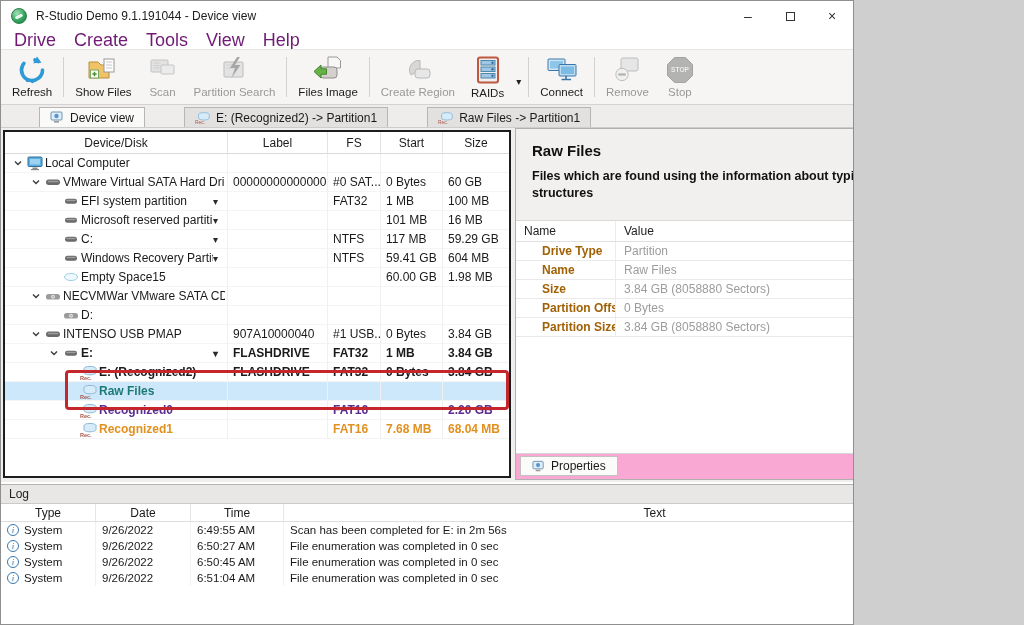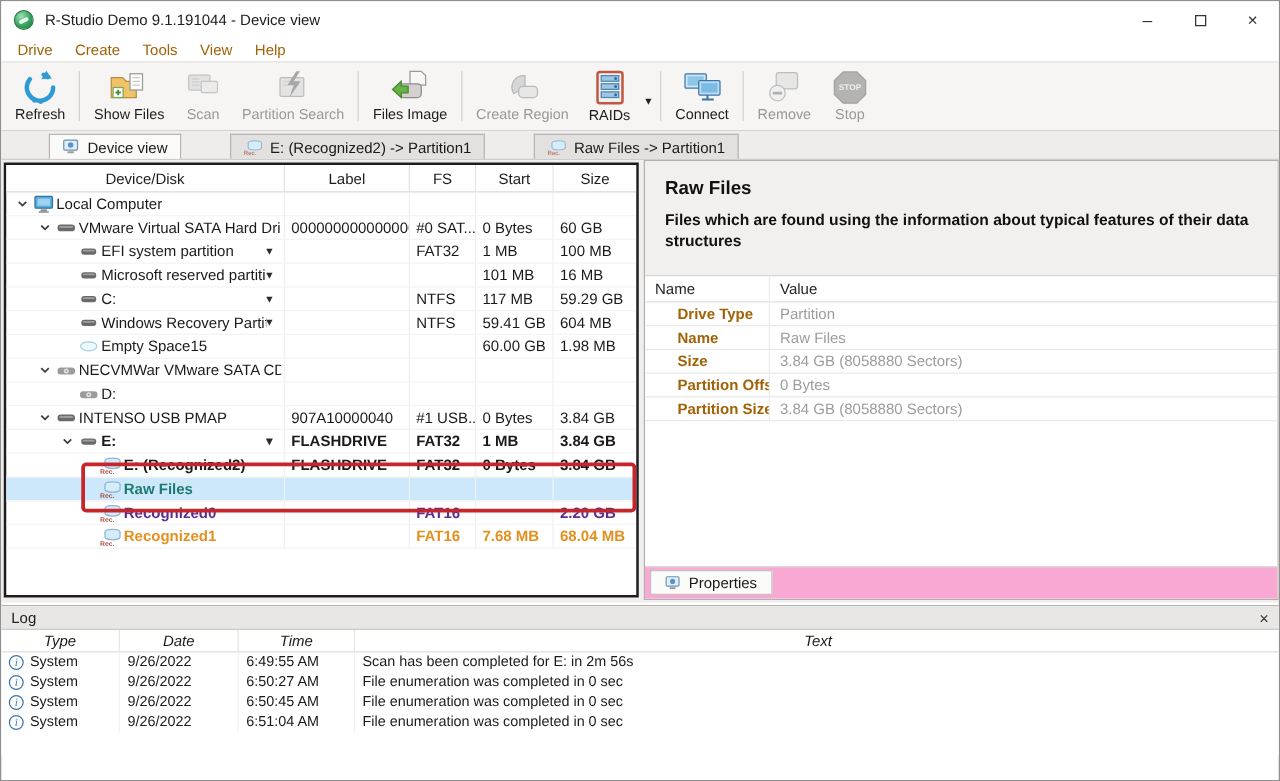--- a/index.html
+++ b/index.html
@@ -1,31 +1,31 @@
 <!DOCTYPE html>
 <html><head>
 <meta charset="utf-8">
 <style>
   * { margin:0; padding:0; box-sizing:border-box; }
   html,body { background:#cfcfcf; }
   body { font-family:"Liberation Sans", sans-serif; font-size:12px; color:#1a1a1a; }
-  #page { position:relative; width:1024px; height:625px; background:#ffffff; border:1px solid #8f8f8f; overflow:hidden; }
+  #page { position:relative; width:854px; height:625px; background:#ffffff; border:1px solid #8f8f8f; overflow:hidden; }
 
   
   .titlebar { position:absolute; top:0; left:0; width:100%; height:30px; background:#ffffff; display:flex; align-items:center; padding:0 0 0 10px; }
   .app-icon { width:16px; height:16px; border-radius:50%; background:radial-gradient(circle at 35% 30%, #9fe0b8, #36a45e 55%, #1f7d44); border:1px solid #2a7f4b; position:relative; }
   .app-icon::after{ content:""; position:absolute; left:3px; top:6px; width:8px; height:3px; background:#e8f7ee; border-radius:2px; transform:rotate(-25deg); }
   .win-title { margin-left:9px; font-size:12px; color:#202020; }
   .win-controls { margin-left:auto; display:flex; height:30px; }
   .win-btn { width:42px; height:30px; display:flex; align-items:center; justify-content:center; font-size:14px; color:#333; cursor:default; }
   .max-glyph { width:9px; height:9px; border:1.2px solid #333; display:inline-block; }
 
   
   .menubar { position:absolute; top:30px; left:0; width:100%; height:18px; background:#ffffff; display:flex; align-items:center; padding-left:4px; }
-  .menu-item { padding:0 9px; font-size:12px; color:#a16207; }
+  .menu-item { padding:0 9px; font-size:18px; color:#701a75; }
 
   
   .toolbar { position:absolute; top:48px; left:0; width:100%; height:56px; background:#f6f5f4; border-top:1px solid #e6e4e2; border-bottom:1px solid #d5d3d1; display:flex; align-items:stretch; padding:2px 3px; }
   .tbtn { display:flex; flex-direction:column; align-items:center; justify-content:flex-end; padding:2px 8px 4px; min-width:46px; }
   .tbtn .ticn { height:32px; display:flex; align-items:center; justify-content:center; }
   .tbtn .tlabel { font-size:11.5px; color:#1c1c1c; white-space:nowrap; margin-top:1px; }
   .tbtn.disabled .tlabel { color:#9a9896; }
   .tbtn.disabled .ticn { opacity:.75; }
   .tsep { width:1px; background:#d4d2d0; margin:5px 3px; }
   .raids-wrap { display:flex; align-items:center; }
@@ -77,21 +77,21 @@
   .pcell.pname { font-weight:600; padding-left:26px; color:#a16207; }
   .pcell.pval { color:#9c9c9c; border-right:none; }
   .rp-tabs { position:absolute; left:0; right:0; bottom:0; height:26px; background:#f9a8d4; border-top:1px solid #d9d7d5; display:flex; align-items:flex-start; padding:2px 4px; }
   .rp-tab { display:flex; align-items:center; gap:5px; background:#fbfbfa; border:1px solid #c4c2c0; padding:2px 11px; font-size:12px; height:20px; }
 
   
   .logpanel { position:absolute; top:483px; left:0; width:1024px; height:120px; background:#ffffff; border-top:1px solid #b5b3b1; }
   .log-titlebar { height:19px; background:#e9e7e5; border-bottom:1px solid #cccac8; display:flex; align-items:center; padding:0 8px; font-size:12px; color:#222; }
   .log-close { margin-left:auto; font-size:13px; color:#333; padding:0 2px; }
   .log-grid { display:grid; grid-template-columns:95px 95px 93px 1fr; }
-  .lh { height:18px; line-height:18px; text-align:center; font-size:12px; border-right:1px solid #e6e6e6; border-bottom:1px solid #dedede; white-space:nowrap;font-style:italic; }
+  .lh { height:18px; line-height:18px; text-align:center; font-size:12px; border-right:1px solid #e6e6e6; border-bottom:1px solid #dedede; white-space:nowrap; }
   .lh:last-child { border-right:none; }
   .lrow { display:grid; grid-template-columns:95px 95px 93px 1fr; height:16px; }
   .lc { line-height:16px; font-size:11.5px; padding:0 6px; border-right:1px solid #f1f1f1; white-space:nowrap; overflow:hidden; }
   .lc:last-child { border-right:none; }
   .lc.type { display:flex; align-items:center; gap:5px; }
   .info-i { flex:0 0 auto; width:12px; height:12px; border-radius:50%; border:1px solid #3a76ad; color:#3a76ad; background:#fff; display:inline-flex; align-items:center; justify-content:center; font-size:9px; font-style:italic; font-family:"Liberation Serif", serif; line-height:1; }
 
   
   .statusbar { position:absolute; top:638px; left:0; width:100%; height:22px; background:#f3f2f1; border-top:1px solid #d2d0ce; line-height:21px; padding:0 9px; font-size:12px; color:#15803d; }
 </style>

